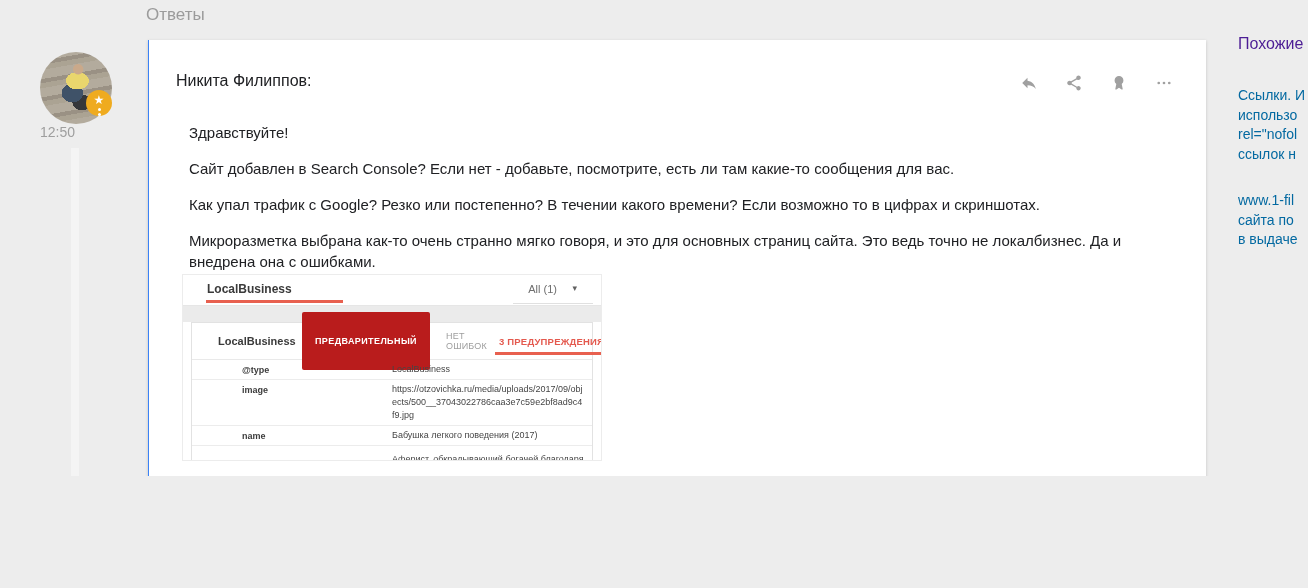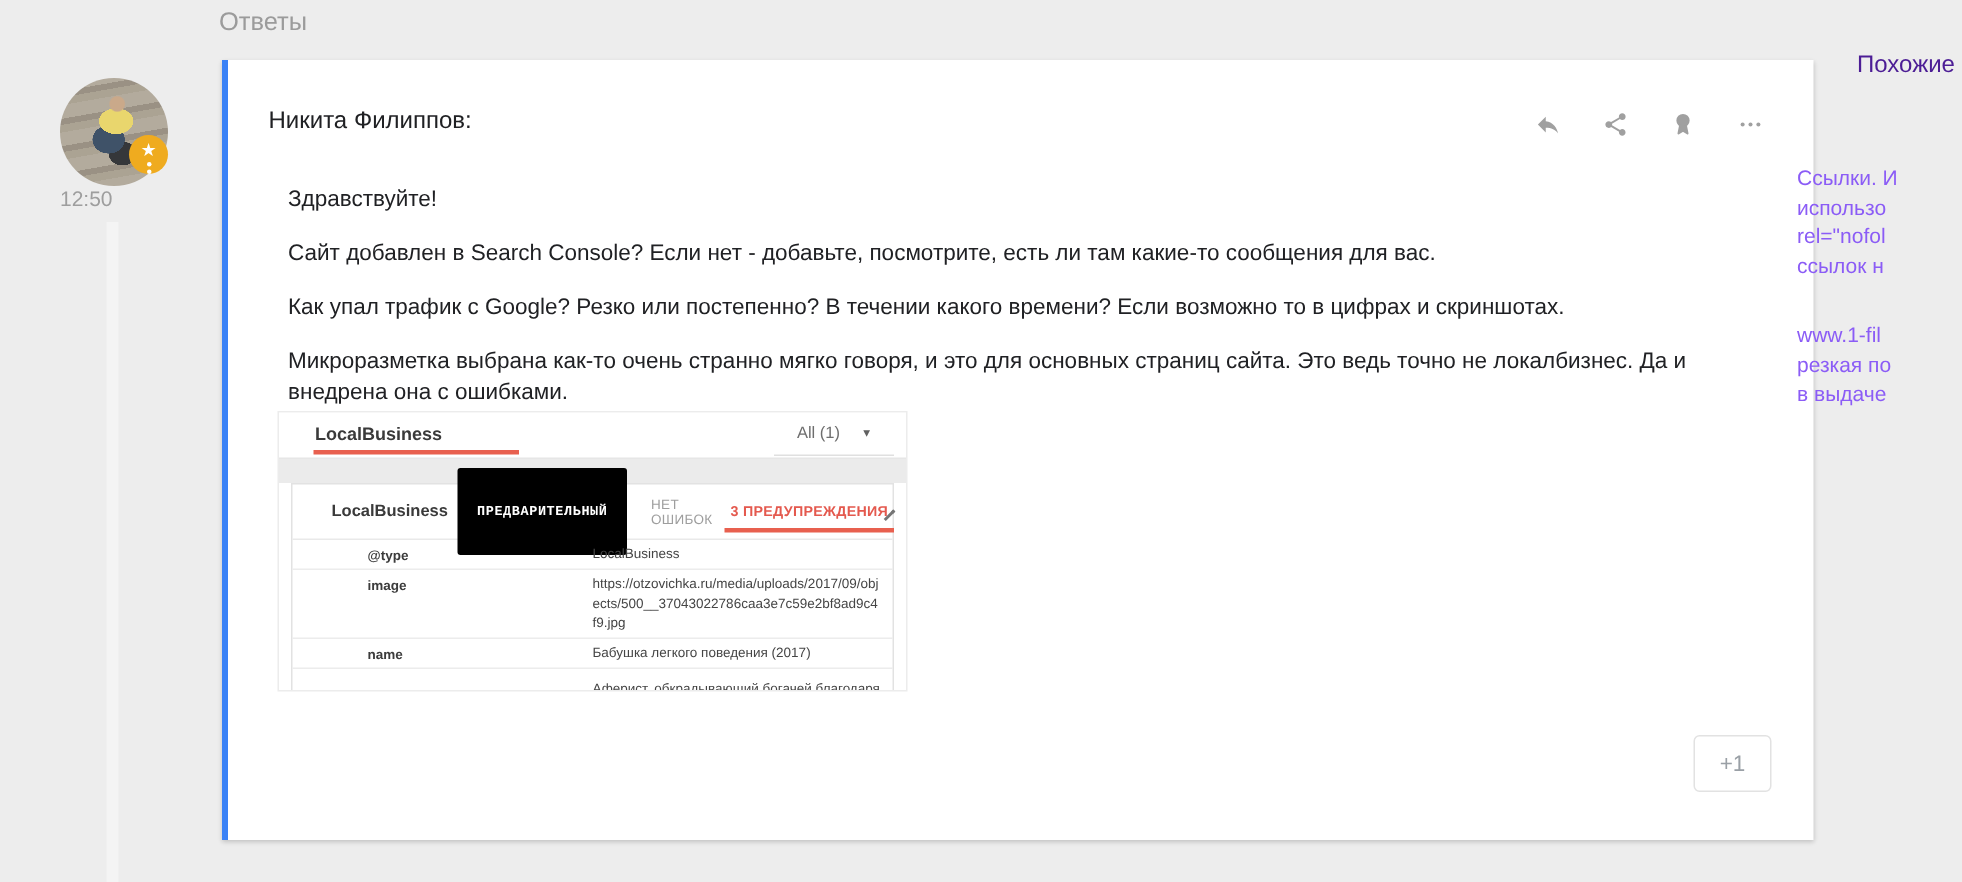--- a/index.html
+++ b/index.html
@@ -1,18 +1,18 @@
 <!DOCTYPE html>
 <html><head>
 <meta charset="utf-8">
 <style>
   * { margin:0; padding:0; box-sizing:content-box; }
   html,body { background:#ededed; }
   .stage {
-    position:relative; width:1308px; height:588px; overflow:hidden;
+    position:relative; width:1308px; height:476px; overflow:hidden;
     background:#ededed; font-family:"Liberation Sans", sans-serif;
   }
   .section-title { position:absolute; left:146px; top:5px; font-size:17px; color:#9b9b9b; }
   .thread-line { position:absolute; left:71px; top:148px; width:8px; height:440px; background:#f4f4f4; }
 
   
   .avatar {
     position:absolute; left:40px; top:52px; width:72px; height:72px; border-radius:50%;
     background:
       radial-gradient(circle at 53% 24%, #caa98a 0 7%, rgba(0,0,0,0) 8.5%),
@@ -25,21 +25,21 @@
     position:absolute; left:86px; top:90px; width:26px; height:26px; border-radius:50%;
     background:#efab1f; display:flex; flex-direction:column; align-items:center; justify-content:center;
   }
   .badge-star { color:#fff; font-size:12px; line-height:11px; }
   .badge-dot { width:3px; height:3px; border-radius:50%; background:#fff; margin-top:2px; box-shadow:0 5px 0 #fff; }
   .timestamp { position:absolute; left:40px; top:124px; width:72px; text-align:left; font-size:14px; color:#9e9e9e; }
 
   
   .card {
     position:absolute; left:148px; top:40px; width:1057px; height:520px;
-    background:#fff; border-left:4px solid #3b82f6; box-shadow:0 1px 3px rgba(0,0,0,0.18);
+    background:#fff; border-left:1px solid #3b82f6; box-shadow:0 1px 3px rgba(0,0,0,0.18);
   }
   .author-name { position:absolute; left:27px; top:32px; font-size:16px; color:#202124; }
   .card-actions { position:absolute; top:34px; right:33px; display:flex; gap:27px; }
   .action-btn { width:18px; height:18px; cursor:pointer; }
   .action-btn svg { width:18px; height:18px; fill:#a0a0a0; }
 
   .answer-body { position:absolute; left:40px; top:82px; width:1000px; font-size:15px; line-height:21px; color:#202124; }
   .answer-body p { margin-bottom:15px; }
 
   
@@ -47,41 +47,41 @@
   .ss-toolbar { position:relative; height:30px; background:#fff; border-bottom:1px solid #e6e6e6; }
   .ss-entity { position:absolute; left:24px; top:7px; font-size:12px; font-weight:bold; color:#3a3a3a; }
   .ss-entity-underline { position:absolute; left:23px; top:25px; width:137px; height:3px; background:#e8604f; }
   .ss-filter { position:absolute; right:44px; top:8px; font-size:11px; color:#6e6e6e; }
   .ss-filter-caret { position:absolute; right:24px; top:8px; font-size:9px; color:#616161; }
   .ss-filter-underline { position:absolute; right:8px; top:28px; width:80px; height:1px; background:#e0e0e0; }
   .ss-gap { height:16px; background:#ebebeb; }
   .ss-result { margin:0 8px; background:#fff; border:1px solid #e2e2e2; }
   .ss-result-header { display:flex; align-items:center; height:36px; padding-left:26px; border-bottom:1px solid #e9e9e9; }
   .ss-type { width:72px; font-size:11px; font-weight:bold; color:#3a3a3a; }
-  .ss-preview-btn { margin-left:12px; background:#000000; color:#fff; font-size:9px; font-weight:bold; letter-spacing:.4px; padding:24px 13px; border-radius:2px; white-space:nowrap;font-family:Liberation Mono, monospace; }
+  .ss-preview-btn { margin-left:12px; background:#b91c1c; color:#fff; font-size:9px; font-weight:bold; letter-spacing:.4px; padding:24px 13px; border-radius:2px; white-space:nowrap; }
   .ss-no-errors { margin-left:16px; width:44px; font-size:9px; line-height:10px; color:#9e9e9e; letter-spacing:.2px; }
   .ss-warnings { position:relative; margin-left:12px; font-size:9.5px; font-weight:bold; color:#e4594e; letter-spacing:.2px; white-space:nowrap; }
   .ss-warnings::after { content:""; position:absolute; left:-4px; right:-4px; bottom:-8px; height:3px; background:#e8604f; }
   .ss-chevron { margin-left:auto; margin-right:16px; width:7px; height:7px; border-left:2px solid #757575; border-top:2px solid #757575; transform:rotate(45deg); margin-top:4px; }
   .ss-row { display:flex; border-bottom:1px solid #ececec; padding:3px 0; }
   .ss-key { width:150px; padding-left:50px; font-size:9px; font-weight:bold; color:#3c3c3c; padding-top:2px; }
   .ss-val { flex:1; font-size:9px; color:#454545; line-height:13px; padding-right:8px; overflow-wrap:break-word; }
   .ss-row:nth-child(3) .ss-val { word-break:break-all; }
   .ss-row:nth-child(5) .ss-val { line-height:15px; padding-top:3px; }
 
   .plus-one-btn {
     position:absolute; right:28px; top:450px; width:50px; height:36px;
     border:1px solid #e2e2e2; border-radius:4px; background:#fff;
     color:#9aa0a6; font-size:15px; font-family:"Liberation Sans", sans-serif;
     display:flex; align-items:center; justify-content:center; cursor:pointer;
   }
 
   
   .sidebar-title { position:absolute; left:1238px; top:35px; font-size:16px; color:#4c1d95; white-space:nowrap; }
-  .sidebar-item { position:absolute; left:1198px; font-size:14px; color:#8b5cf6; cursor:pointer;margin-top:23px; }
+  .sidebar-item { position:absolute; left:1238px; font-size:14px; color:#0369a1; cursor:pointer; }
   .sidebar-item .line { height:19.5px; line-height:19.5px; white-space:nowrap; }
   .sidebar-item-1 { top:86px; }
   .sidebar-item-2 { top:191px; }
 </style>
 </head>
 <body>
 
 <div class="stage">
 
   <div class="section-title">Ответы</div>
@@ -171,17 +171,17 @@
 
   <div class="sidebar-title">Похожие</div>
   <div class="sidebar-item sidebar-item-1">
     <div class="line">Ссылки. И</div>
     <div class="line">использо</div>
     <div class="line">rel="nofol</div>
     <div class="line">ссылок н</div>
   </div>
   <div class="sidebar-item sidebar-item-2">
     <div class="line">www.1-fil</div>
-    <div class="line">резкая по</div>
+    <div class="line">сайта по</div>
     <div class="line">в выдаче</div>
   </div>
 
 </div>
 
 </body></html>

